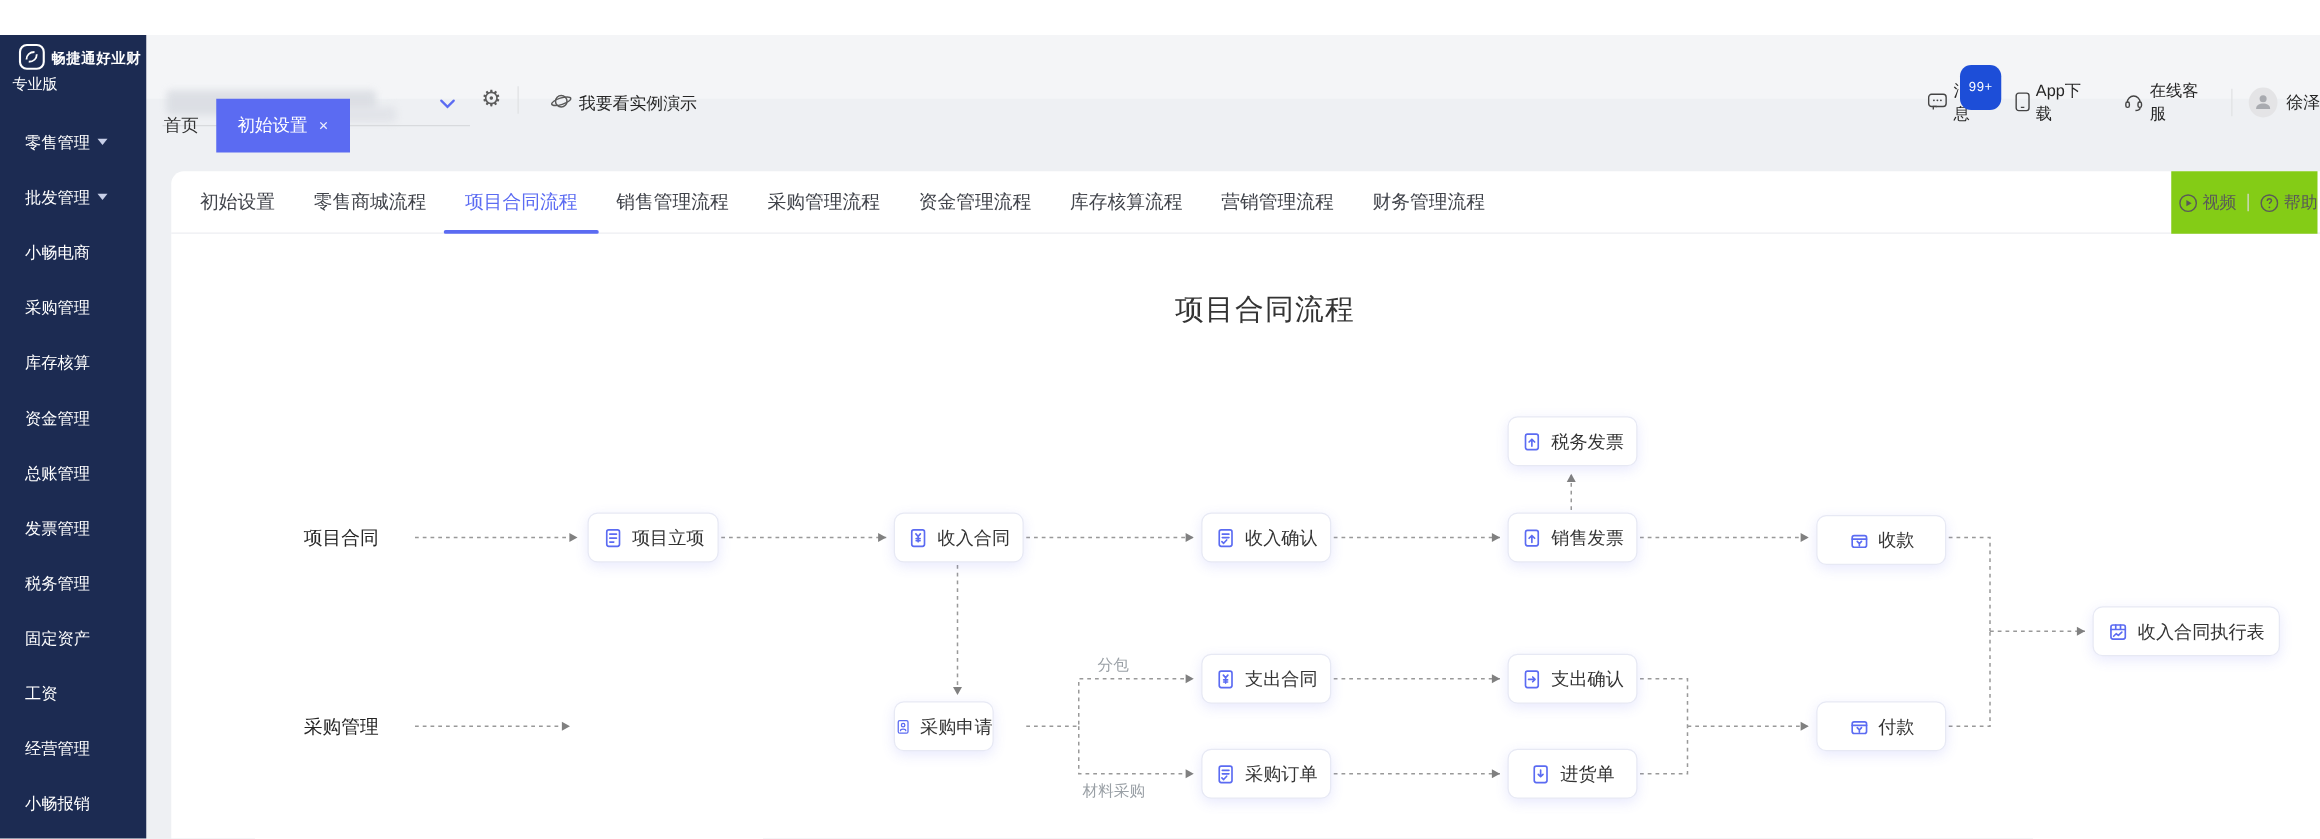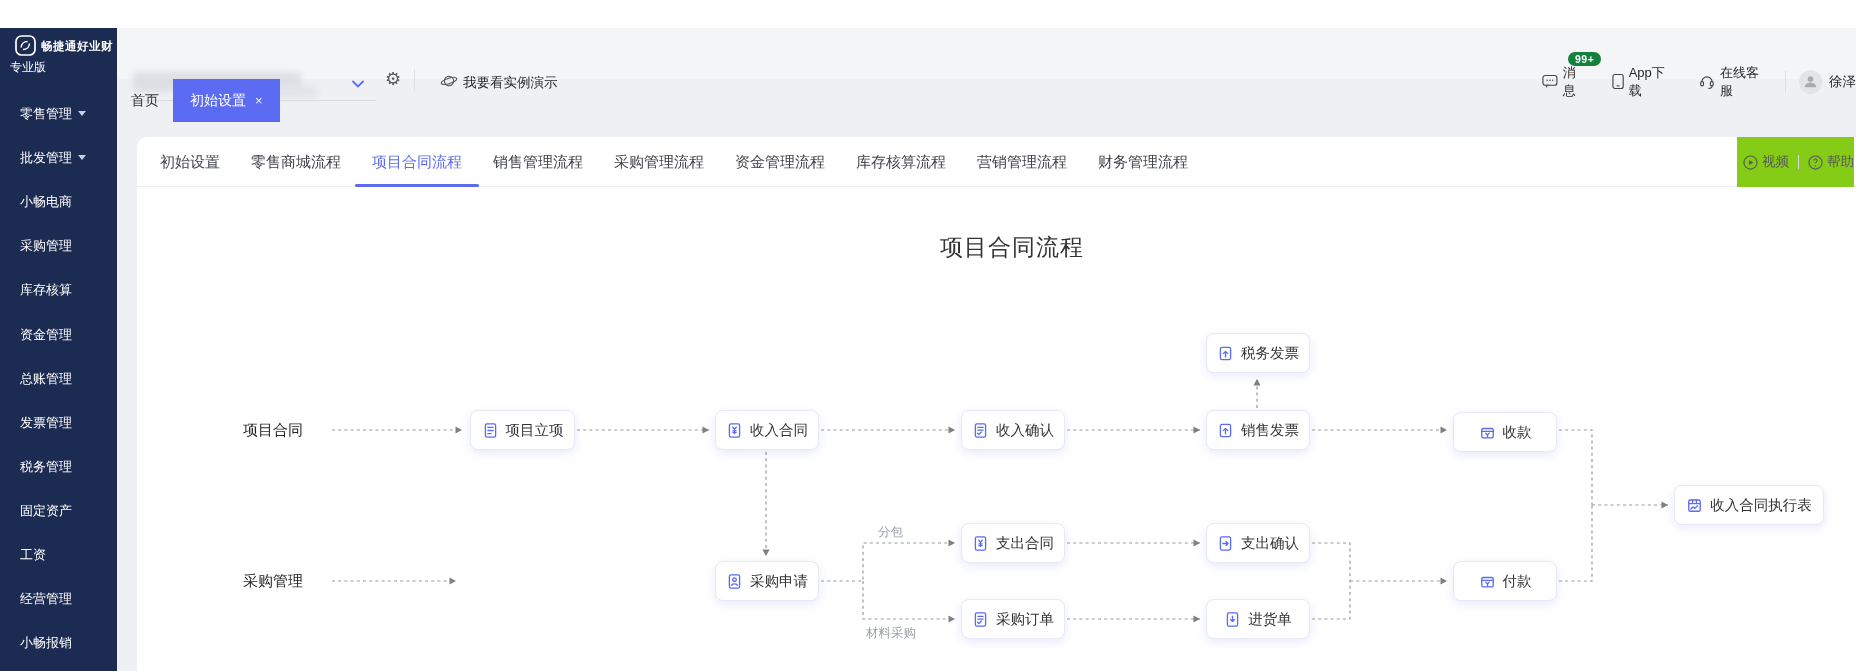--- a/index.html
+++ b/index.html
@@ -13,22 +13,22 @@
   .blur2{position:absolute;left:205px;top:57px;width:112px;height:13px;background:#e2e4e9;border-radius:4px;filter:blur(3px);}
   .sel-underline{position:absolute;left:130px;top:72px;width:246px;height:1px;background:#d8dadd;}
   .chevron{position:absolute;left:351px;top:47px;}
   .gear{position:absolute;left:385px;top:40px;font-size:18px;color:#5c5c5c;line-height:22px;cursor:pointer;}
   .hdr-div{position:absolute;top:41px;width:1px;height:22px;background:#e0e1e4;}
   .planet{position:absolute;left:440px;top:44px;}
   .demo-link{position:absolute;left:463px;top:46px;font-size:13.5px;color:#262626;cursor:pointer;}
   .hdr-right{position:absolute;left:1542px;top:28px;height:51px;display:flex;align-items:center;}
   .hdr-item{display:flex;align-items:center;gap:5px;font-size:13px;color:#262626;cursor:pointer;position:relative;}
   .hdr-gap{width:26px;}
-  .badge{position:absolute;left:26px;top:-12px;background:#15803d;color:#fff;font-size:10.5px;
-         padding:1px 7px;border-radius:9px;font-weight:bold;letter-spacing:.5px;}
+  .badge{position:absolute;left:26px;top:-12px;background:#1d4ed8;color:#fff;font-size:10.5px;
+         padding:12px 7px;border-radius:9px;font-weight:normal;letter-spacing:.5px;}
   .avatar{width:24px;height:24px;border-radius:50%;background:#e4e4e6;display:flex;align-items:center;justify-content:center;margin-left:14px;cursor:pointer;}
   .user-name{margin-left:7px;font-size:13.5px;color:#262626;white-space:nowrap;cursor:pointer;}
   
   .sidebar{position:absolute;left:0;top:28px;width:117px;height:643px;background:#1c2b52;}
   .logo-ico{position:absolute;left:13px;top:5px;}
   .brand-name{position:absolute;left:41px;top:11px;font-size:11.5px;color:#fff;font-weight:bold;letter-spacing:.5px;white-space:nowrap;width:74px;overflow:hidden;}
   .edition{position:absolute;left:10px;top:31px;font-size:12px;color:#fff;}
   .side-item{position:absolute;left:0;width:117px;height:44px;line-height:44px;padding-left:20px;box-sizing:border-box;
              font-size:13px;color:#ffffff;font-weight:500;cursor:pointer;white-space:nowrap;}
   .caret{display:inline-block;margin-left:6px;vertical-align:2px;width:0;height:0;
@@ -270,21 +270,21 @@
         </svg>
         <span>收款</span>
       </div>
       <div class="fnode" style="left: 1674px; top: 485px; width: 150px; height: 40px;">
         <svg viewBox="0 0 16 16" width="17" height="17" fill="none" stroke="#5b6bf2" stroke-width="1.25" stroke-linecap="round" stroke-linejoin="round">
           <rect x="2.6" y="2.8" width="10.8" height="10.6" rx="1.5"></rect>
           <path d="M2.6 6.2h10.8M6.2 2.8v3.4M9.8 2.8v3.4M4.6 11.3l1.9-1.9 1.7 1.3 2.6-2.5"></path>
         </svg>
         <span>收入合同执行表</span>
       </div>
-      <div class="fnode" style="left: 715px; top: 561px; width: 104px; height: 40px;">
+      <div class="fnode" style="left: 715px; top: 561px; width: 80px; height: 40px;">
         <svg viewBox="0 0 16 16" width="17" height="17" fill="none" stroke="#5b6bf2" stroke-width="1.25" stroke-linecap="round" stroke-linejoin="round">
           <rect x="3.2" y="1.8" width="9.6" height="12.4" rx="1.5"></rect>
           <circle cx="8" cy="6.3" r="1.7"></circle>
           <path d="M5.4 11.7c0-2 5.2-2 5.2 0"></path>
         </svg>
         <span>采购申请</span>
       </div>
       <div class="fnode" style="left: 961px; top: 523px; width: 104px; height: 40px;">
         <svg viewBox="0 0 16 16" width="17" height="17" fill="none" stroke="#5b6bf2" stroke-width="1.25" stroke-linecap="round" stroke-linejoin="round">
           <rect x="3.2" y="1.8" width="9.6" height="12.4" rx="1.5"></rect>

